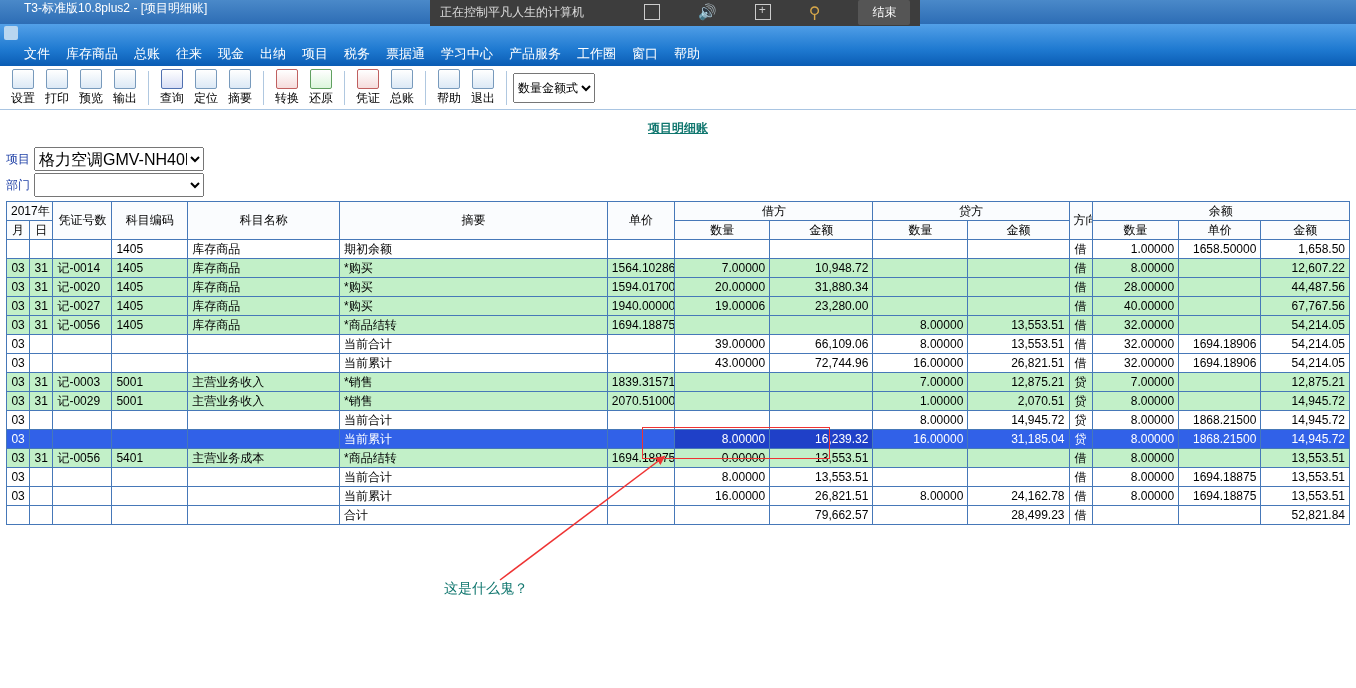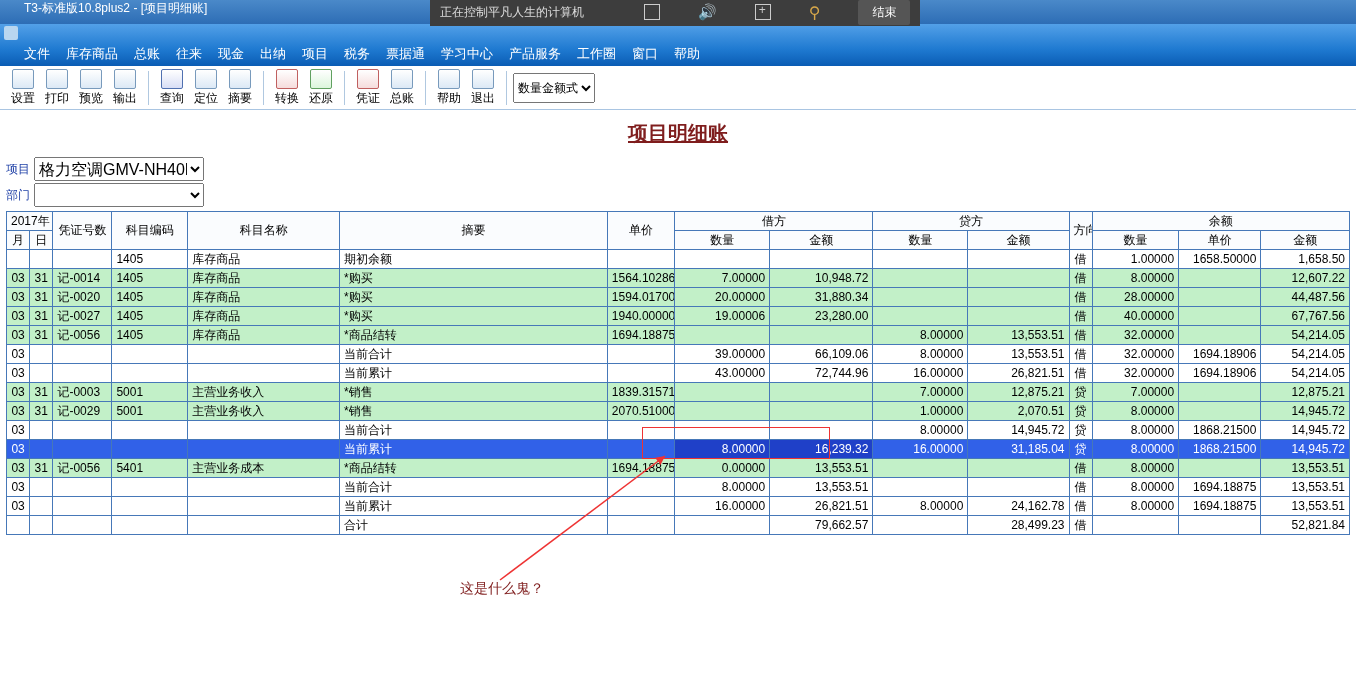--- a/index.html
+++ b/index.html
@@ -18,37 +18,37 @@
 .menubar .mitem { color: #fff; margin-right: 16px; font-size: 13px; cursor:default; }
 .toolbar { background: #fff; border-bottom: 1px solid #a9c5e2; height: 44px; display: flex; align-items: center; padding: 0 6px; }
 .tbtn { width: 34px; text-align: center; font-size: 12px; cursor:default; }
 .tbtn .ticon { width: 22px; height: 20px; margin: 0 auto 1px; border: 1px solid #789abc; background: linear-gradient(#fff,#dce9f6); border-radius:2px;}
 .tbtn.red .ticon { border-color:#c06060; background:linear-gradient(#fff,#f6dcdc);}
 .tbtn.green .ticon { border-color:#60a060; background:linear-gradient(#fff,#dcf6dc);}
 .tbtn.blue .ticon{border-color:#5070b0; background:linear-gradient(#fff,#d8def6);}
 .tsep { width: 1px; height: 34px; background: #b0c8e0; margin: 0 6px; }
 .toolbar select { height: 30px; font-size: 12px; }
 .content { padding: 4px 6px 0; }
-.page-title { text-align: center; color: #7f1d1d; font-size: 20px; font-weight: bold; text-decoration: underline; margin: 6px 0 10px; }
+.page-title { text-align: center; color: #0f766e; font-size: 12px; font-weight: bold; text-decoration: underline; margin: 6px 0 10px; }
 .filters { display: flex; flex-direction: column; gap: 2px; }
 .filter-row { display: flex; align-items: center; }
 .filter-row label { color: #2243a8; font-size: 12px; margin-right: 4px; }
 .filter-row select, .filter-row input { height: 24px; font-size: 16px; }
 .proj-sel { width: 170px; }
 .dept-sel { width: 170px; }
 table.ledger { border-collapse: collapse; width: 100%; table-layout: fixed; margin-top: 4px; }
 table.ledger th, table.ledger td { border: 1px solid #4678b8; font-size: 12px; height: 19px; padding: 0 4px; overflow:hidden; white-space:nowrap; }
 table.ledger th { background: #fafcfe; font-weight: normal; text-align: center; }
 table.ledger td.r { text-align: right; }
 table.ledger td.c { text-align: center; }
 tr.green td { background: #c2f0c8; }
 tr.selected td { background: #3161e8; color: #fff; }
 tr.selected td.highlight { background: #1f40c8; }
 .red-box { position: absolute; border: 1.5px solid #e33; pointer-events:none; }
-.annotation { position: absolute; color: #7f1d1d; font-size: 14px; margin-left: 16px; }.col-m{width:22px}.col-d{width:22px}.col-vch{width:56px}.col-code{width:72px}.col-name{width:144px}.col-sum{width:254px}.col-price{width:64px}.col-qty{width:90px}.col-amt{width:98px}.col-qty2{width:90px}.col-amt2{width:96px}.col-dir{width:22px}.col-bq{width:82px}.col-bp{width:78px}.col-ba{width:84px}
+.annotation { position: absolute; color: #0f766e; font-size: 14px; }.col-m{width:22px}.col-d{width:22px}.col-vch{width:56px}.col-code{width:72px}.col-name{width:144px}.col-sum{width:254px}.col-price{width:64px}.col-qty{width:90px}.col-amt{width:98px}.col-qty2{width:90px}.col-amt2{width:96px}.col-dir{width:22px}.col-bq{width:82px}.col-bp{width:78px}.col-ba{width:84px}
 </style>
 </head>
 <body>
 
 <div class="titlebar">
   <span class="title">T3-标准版10.8plus2 - [项目明细账]</span>
   <div class="remote-overlay">
     <span>正在控制平凡人生的计算机</span>
     <div class="remote-icons">
       <span class="ricon"></span>

